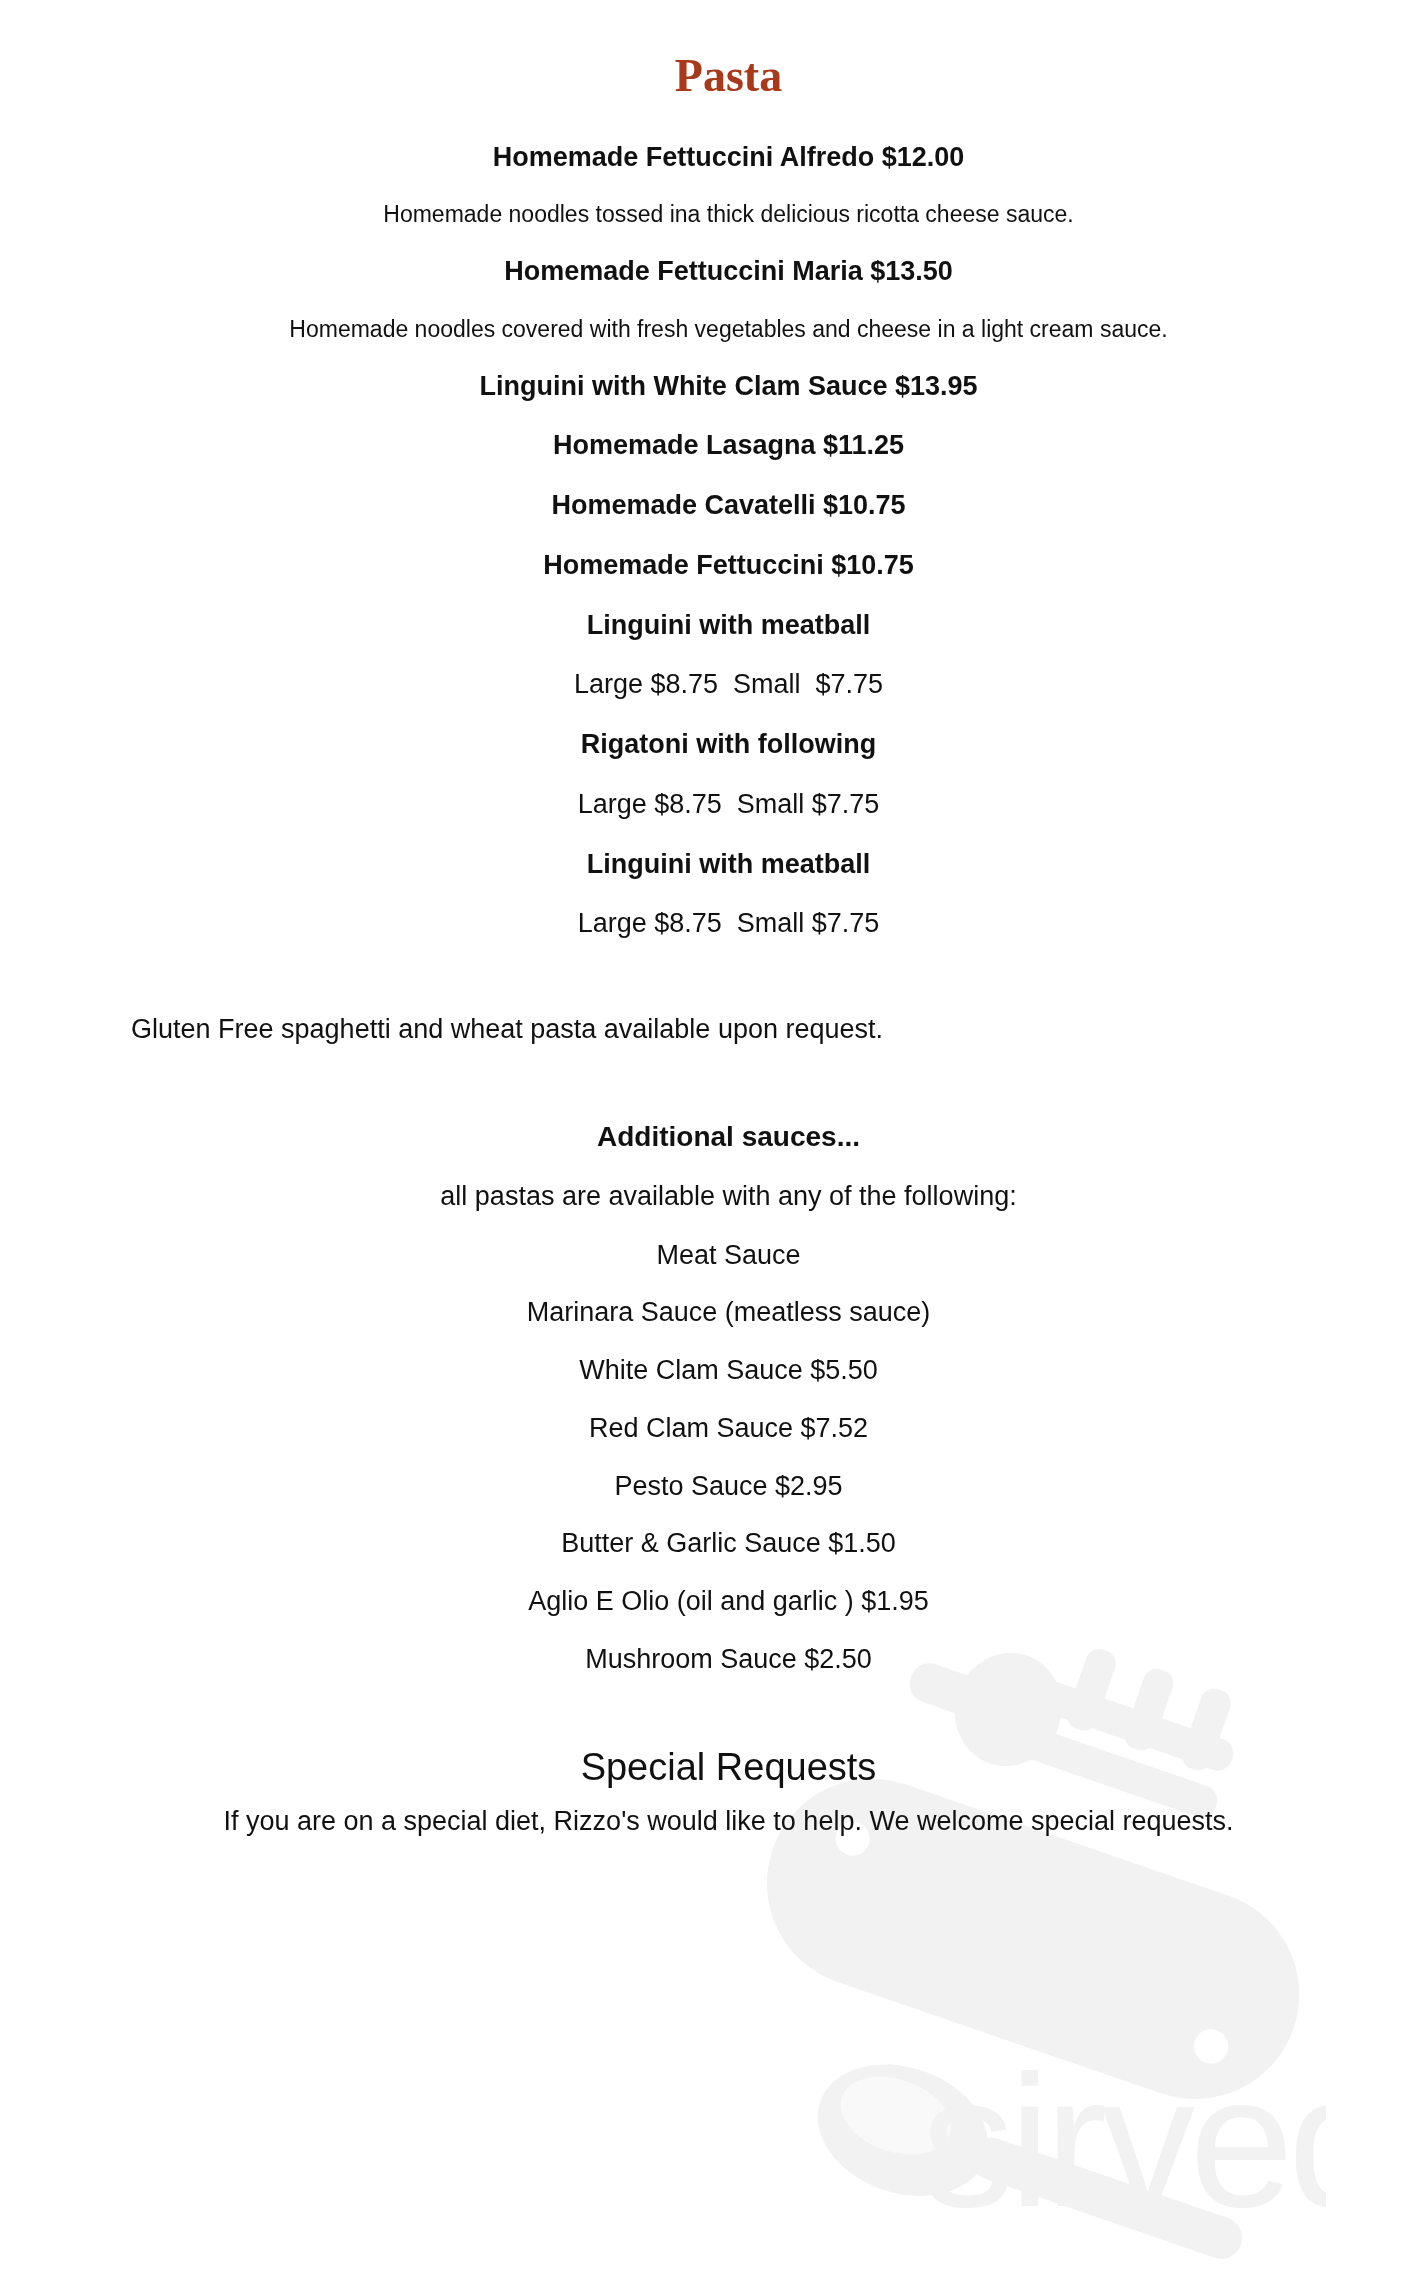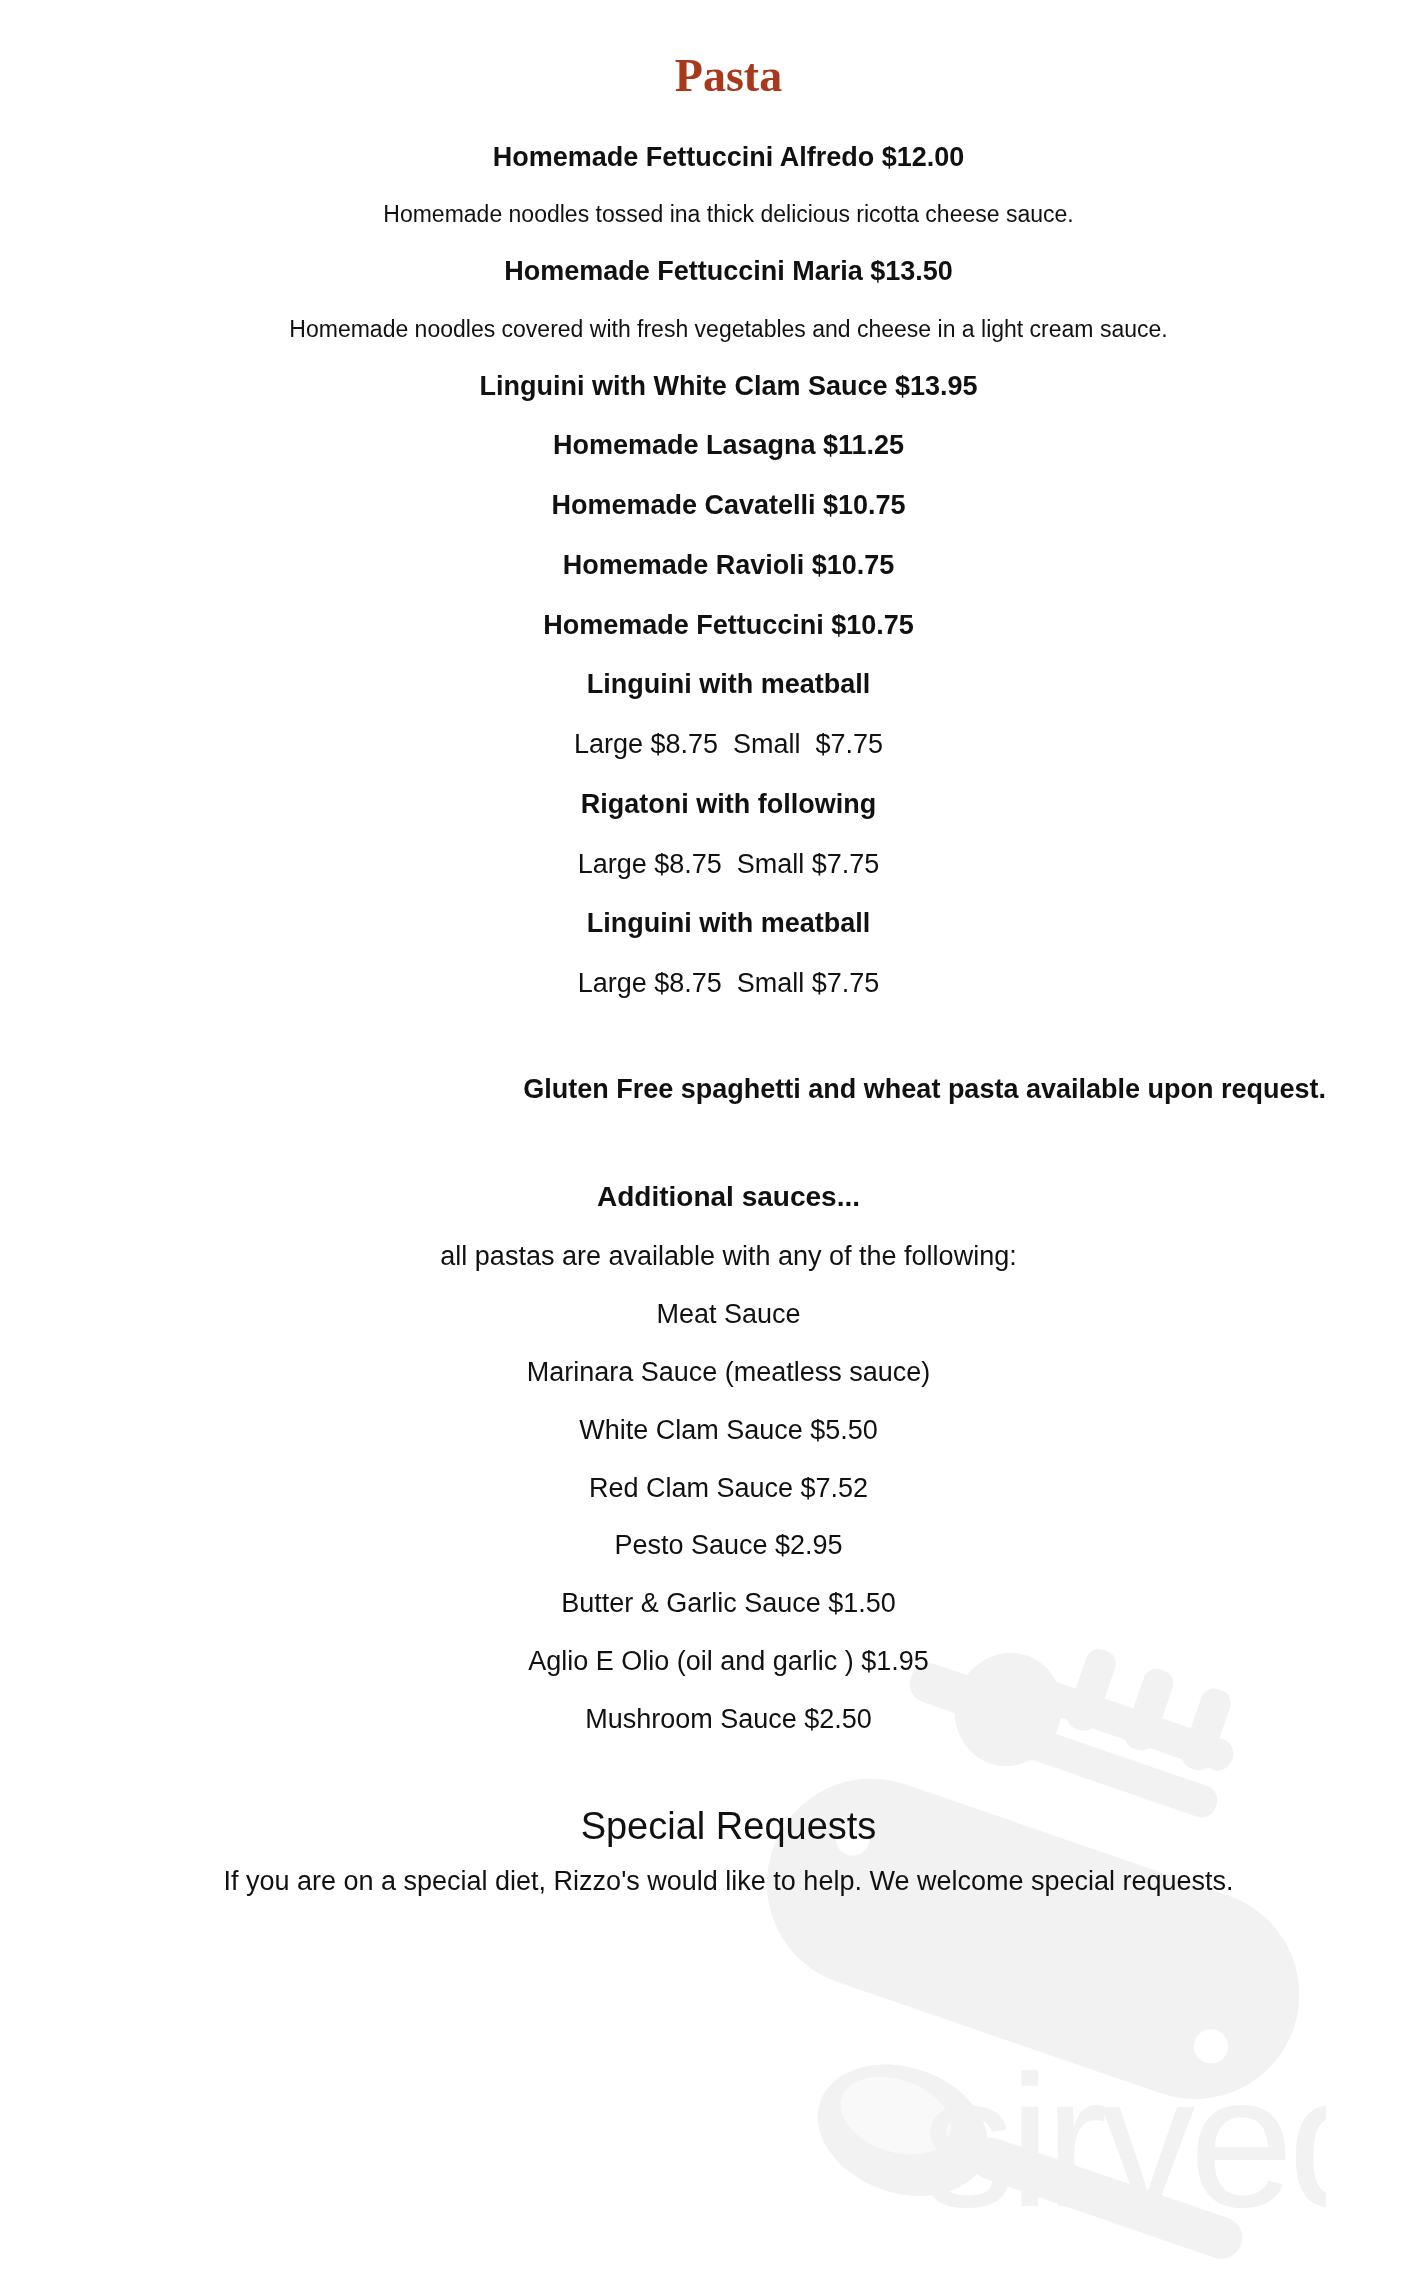--- a/index.html
+++ b/index.html
@@ -89,24 +89,24 @@
     font-size: 27px;
     line-height: 1.25;
     text-align: center;
     margin: 0;
     padding: 13px 0;
     color: #111111;
     white-space: pre;
   }
 
   .note {
-    font-weight: bold;
-    font-size: 27px;
-    line-height: 1.25;
-    text-align: right;
+    font-weight: normal;
+    font-size: 27px;
+    line-height: 1.25;
+    text-align: left;
     margin: 0;
     padding: 13px 0;
     color: #111111;
   }
 
   .gap-lg { height: 46px; }
 
   .sauces-title {
     font-weight: bold;
     font-size: 28px;
@@ -195,21 +195,20 @@
 
     <div class="item-name">Homemade Fettuccini Alfredo $12.00</div>
     <div class="item-desc">Homemade noodles tossed ina thick delicious ricotta cheese sauce.</div>
 
     <div class="item-name">Homemade Fettuccini Maria $13.50</div>
     <div class="item-desc">Homemade noodles covered with fresh vegetables and cheese in a light cream sauce.</div>
 
     <div class="item-name">Linguini with White Clam Sauce $13.95</div>
     <div class="item-name">Homemade Lasagna $11.25</div>
     <div class="item-name">Homemade Cavatelli $10.75</div>
-    <div class="item-name">Homemade Ravioli $10.75</div>
     <div class="item-name">Homemade Fettuccini $10.75</div>
 
     <div class="item-name">Linguini with meatball</div>
     <div class="item-price">Large $8.75  Small  $7.75</div>
 
     <div class="item-name">Rigatoni with following</div>
     <div class="item-price">Large $8.75  Small $7.75</div>
 
     <div class="item-name">Linguini with meatball</div>
     <div class="item-price">Large $8.75  Small $7.75</div>

